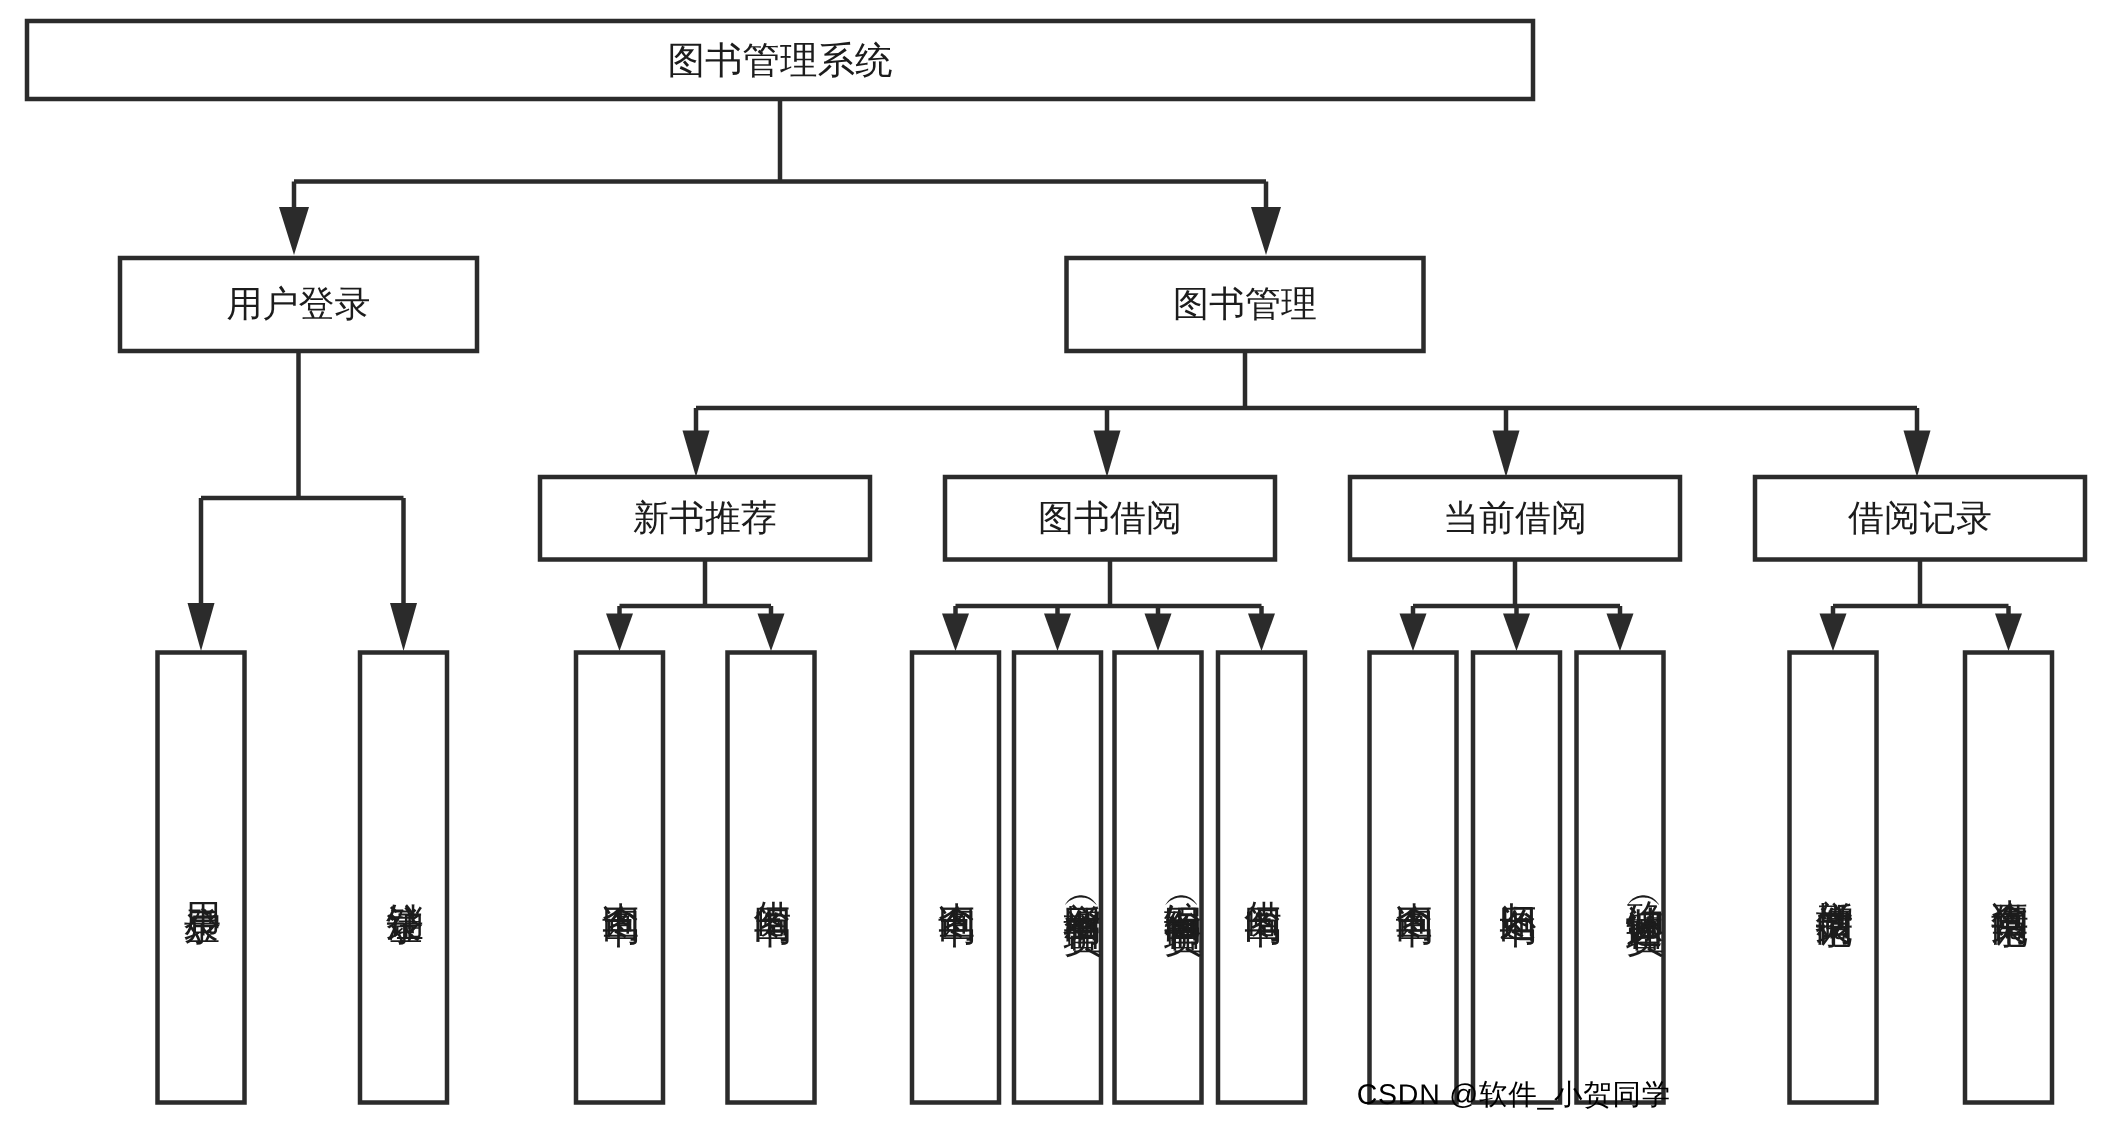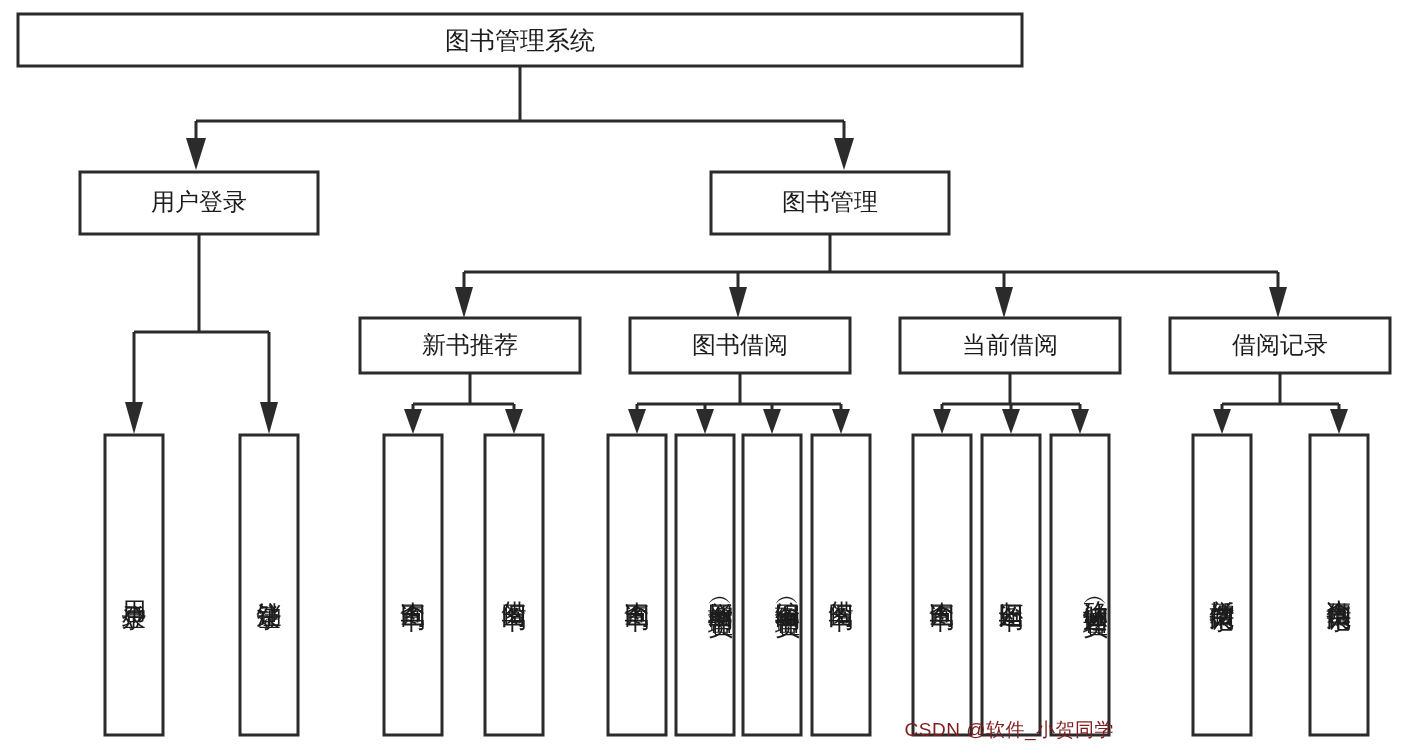--- a/index.html
+++ b/index.html
@@ -68,21 +68,21 @@
     text-align: center;
     white-space: nowrap;
     pointer-events: none;
   }
   .watermark {
     position: absolute;
     right: 8px;
     bottom: 4px;
     font-family: "Liberation Sans", "DejaVu Sans", sans-serif;
     font-size: 19px;
-    color: #7f1d1d;
+    color: #000000;
     white-space: nowrap;
     letter-spacing: 0.5px;
   }
 </style>
 </head>
 <body>
 
 <div id="diagram-root">
 
   <svg class="flow" viewBox="0 0 1405 747" xmlns="http://www.w3.org/2000/svg">

